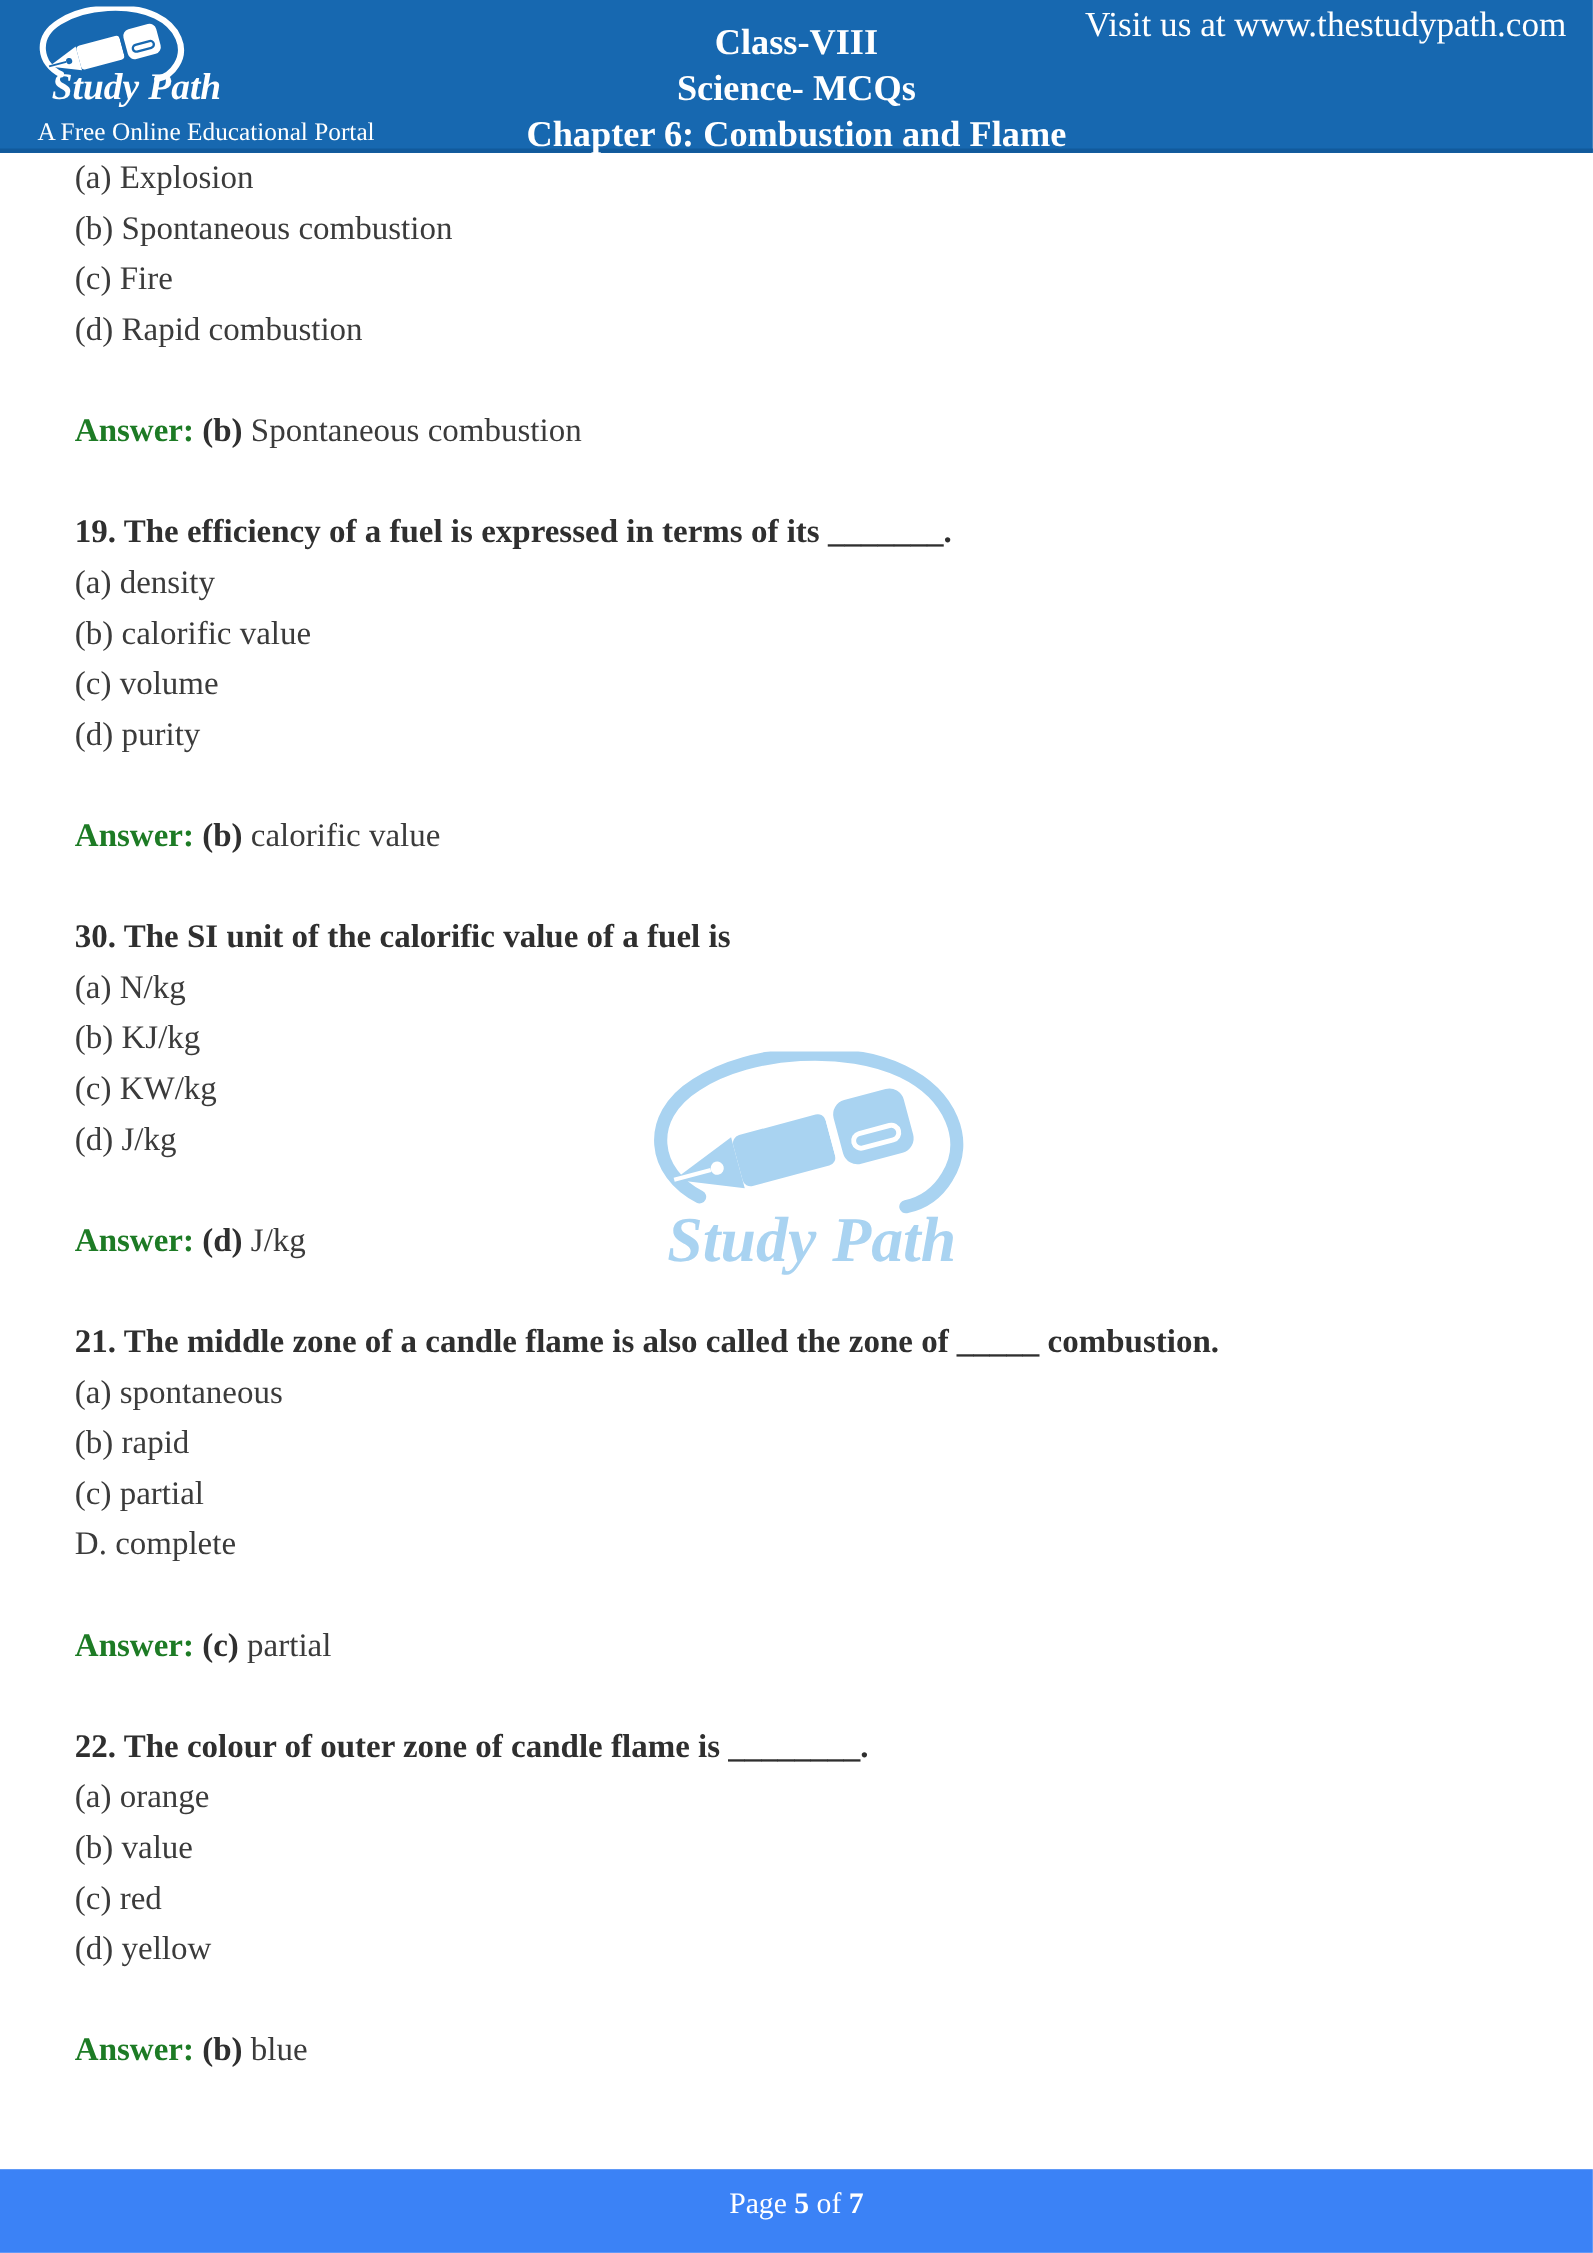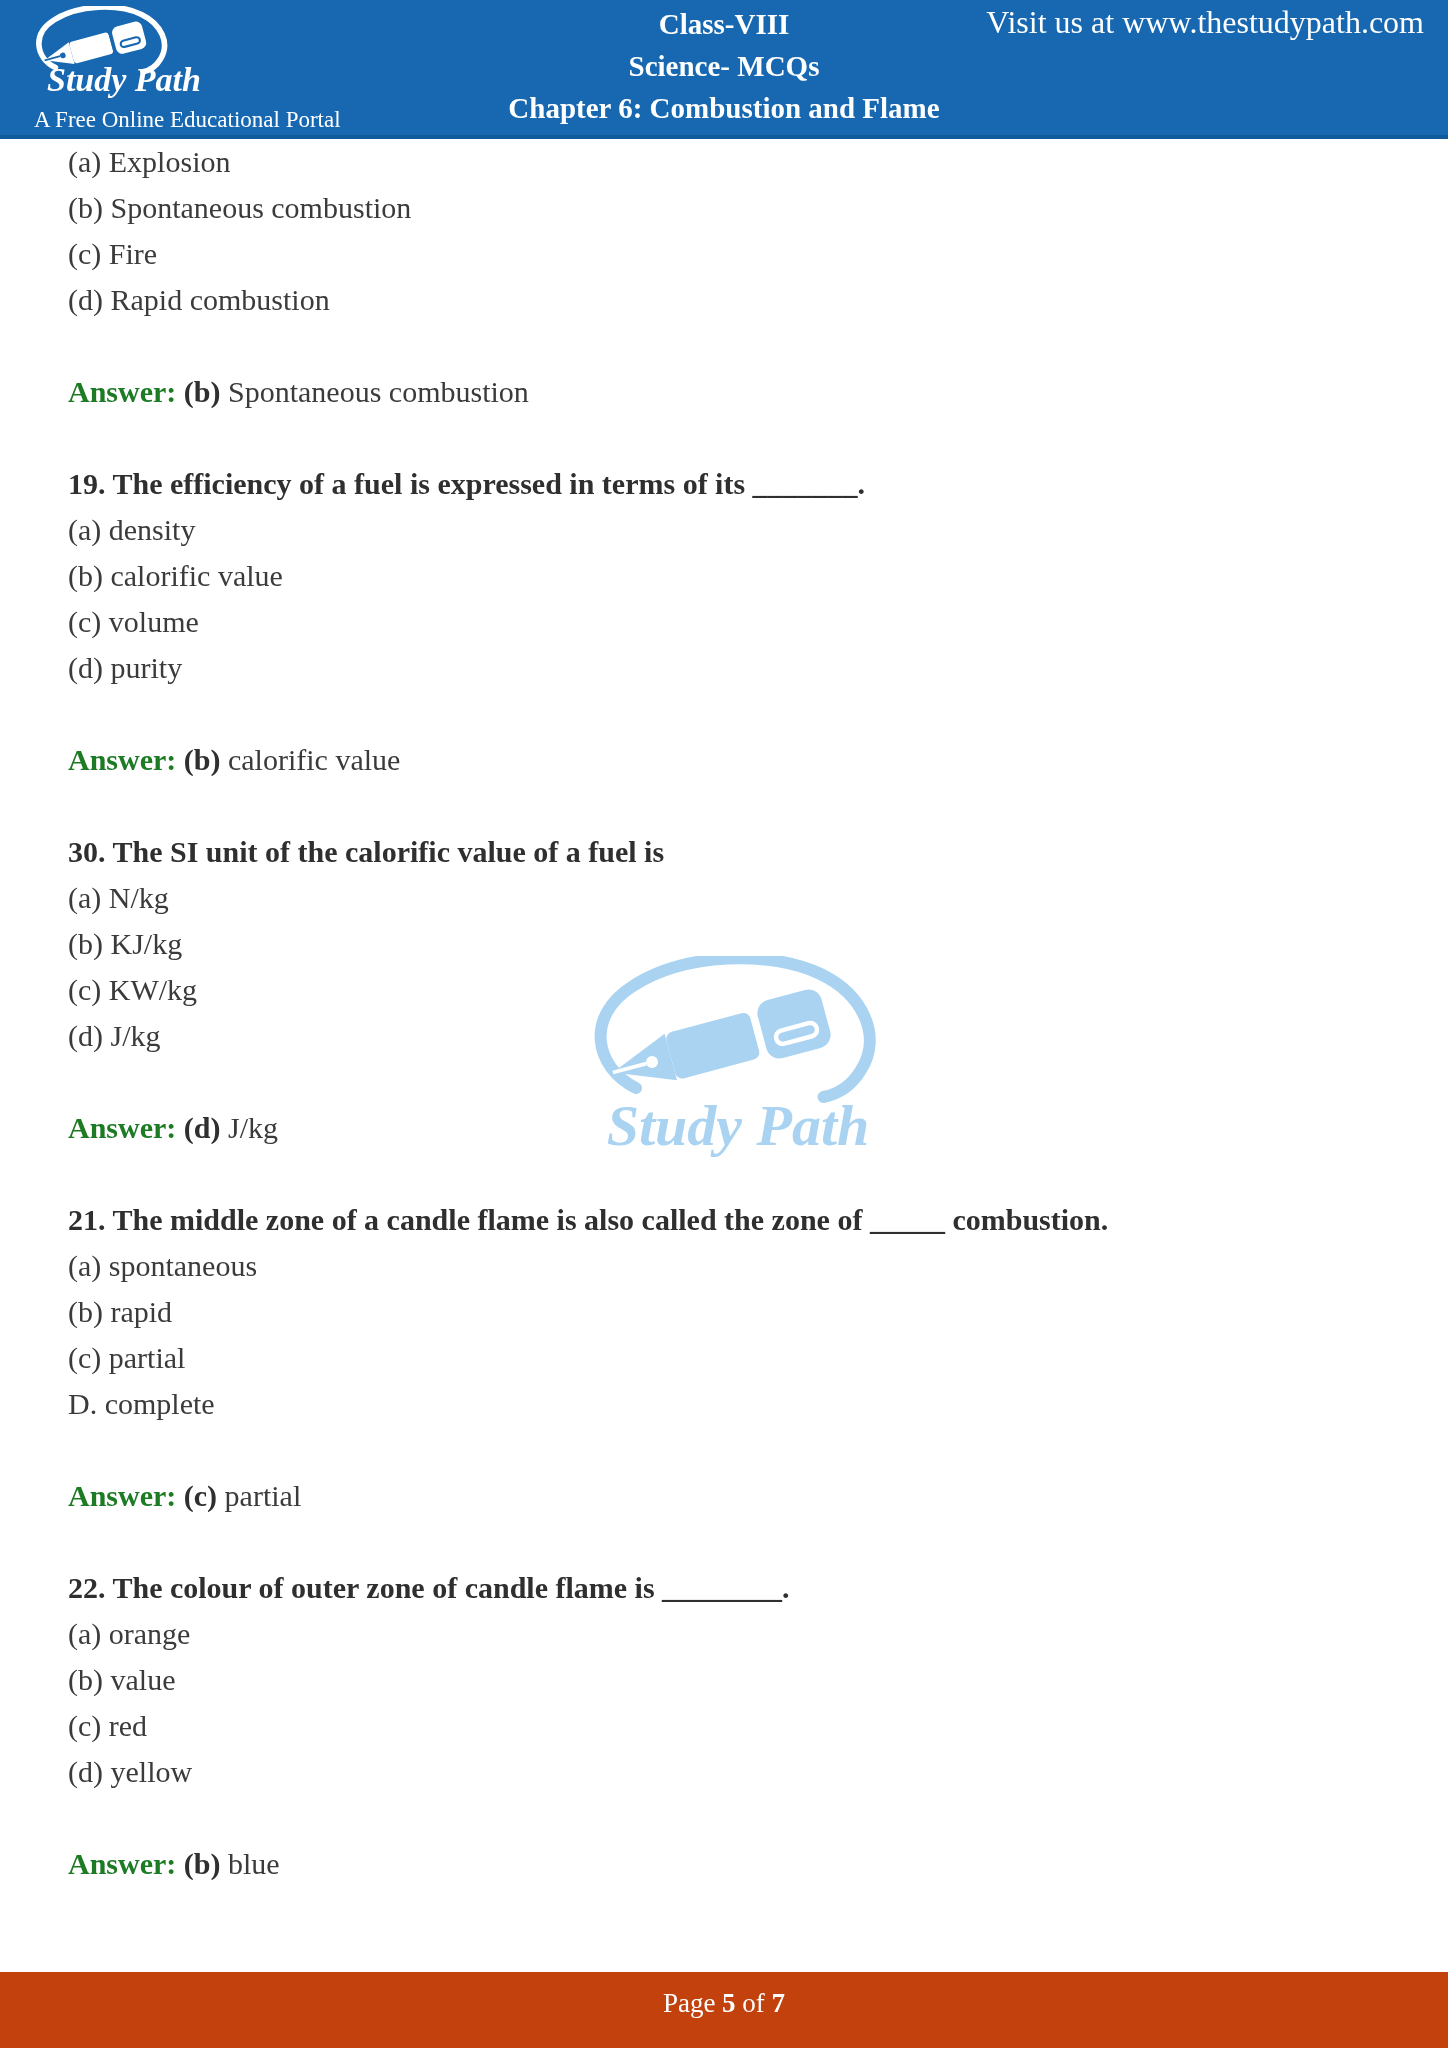--- a/index.html
+++ b/index.html
@@ -18,22 +18,22 @@
     border-bottom:4px solid #115a9c;
     z-index:2;
   }
   .logo-svg { position:absolute; left:26px; top:6px; width:154px; height:70px; color:#ffffff; --bg:#1768b0; }
   .brand-script {
     position:absolute; left:28px; top:60px; width:192px; text-align:center;
     font-style:italic; font-size:34px; line-height:40px; font-weight:bold;
   }
   .tagline { position:absolute; left:14px; top:108px; font-size:23px; line-height:24px; white-space:nowrap;margin-left:20px; }
   .titles {
-    position:absolute; left:0; top:3px; width:1448px; text-align:center;
-    font-weight:bold; font-size:29px; line-height:42px;
+    position:absolute; left:0; top:18px; width:1448px; text-align:center;
+    font-weight:bold; font-size:33px; line-height:42px;
   }
   .visit { position:absolute; right:24px; top:8px; font-size:32px; line-height:28px; }
 
   
   .watermark {
     position:absolute; left:548px; top:956px; width:380px; text-align:center;
     color:#a9d3f1; z-index:0; pointer-events:none;
   }
   .watermark svg { width:330px; height:150px; --bg:#ffffff; }
   .watermark .wm-script {
@@ -47,21 +47,21 @@
   }
   .line { height:46px; line-height:46px; white-space:nowrap; }
   .q-text { font-weight:bold; color:#2f2f2f; }
   .spacer { height:46px; }
   .ans-prefix { color:#1d7b25; font-weight:bold; }
   .ans-key { font-weight:bold; color:#2f2f2f; }
 
   
   .footer {
     position:absolute; left:0; top:1972px; width:1448px; height:76px;
-    background:#c2410c; color:#ffffff; text-align:center;
+    background:#3b82f6; color:#ffffff; text-align:center;
     font-size:27px; padding-top:16px; z-index:2;
   }
   .footer .bold { font-weight:bold; }
 </style>
 </head>
 <body>
 
 <header class="header">
   <svg class="logo-svg" viewBox="0 0 220 100" preserveAspectRatio="xMidYMid meet">
     <path d="M 42 88 C 14 74, 8 40, 40 20 C 74 -2, 132 -4, 165 12 C 194 26, 206 54, 192 76 C 186 86, 177 92, 167 94" fill="none" stroke="currentColor" stroke-width="8" stroke-linecap="round"></path>

